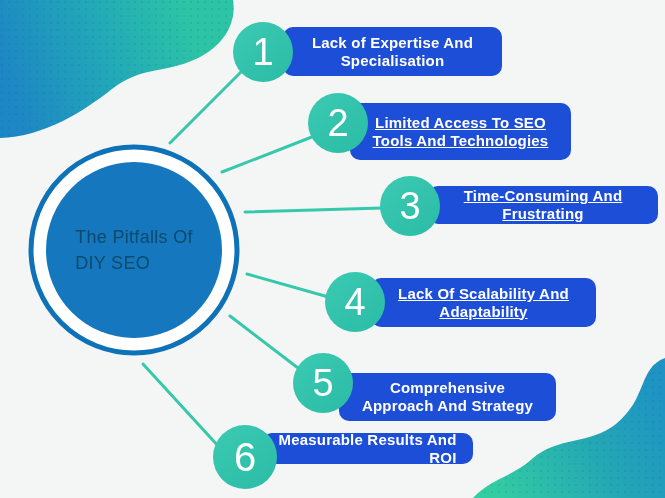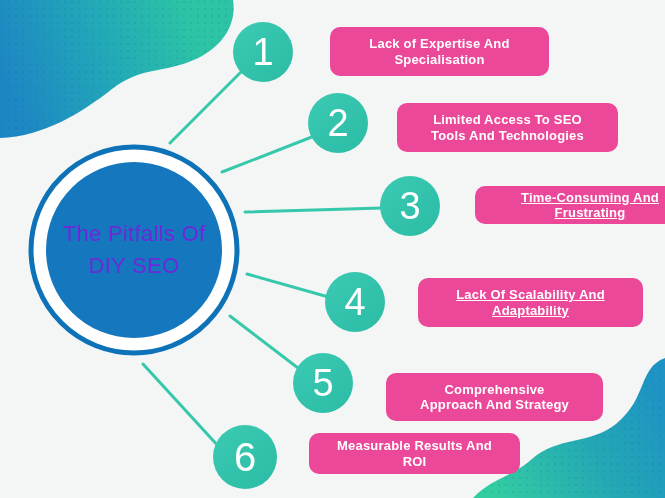--- a/index.html
+++ b/index.html
@@ -25,46 +25,45 @@
   .center-label {
     position: absolute;
     left: 39px;
     top: 218px;
     width: 190px;
     height: 64px;
     z-index: 3;
     display: flex;
     align-items: center;
     justify-content: center;
-    text-align: center;
-    color: #6d28d9;
-    font-size: 22px;
+    text-align: left;
+    color: #0c4a6e;
+    font-size: 18px;
     line-height: 1.45;
     letter-spacing: 0.3px;
     white-space: pre-line;
   }
   .item { position: absolute; z-index: 2; }
   .item .bar {
     position: absolute;
-    background: #ec4899;
+    background: #1d4ed8;
     border-radius: 10px;
     color: #ffffff;
-    font-size: 13px;
+    font-size: 15px;
     font-weight: 700;
     line-height: 1.18;
     letter-spacing: 0.2px;
     display: flex;
     align-items: center;
     justify-content: center;
     text-align: center;
     white-space: pre-line;
     z-index: 2;
     padding: 0 6px;
     box-sizing: border-box;
-    margin-left: 47px;
   }
   .item .num {
     position: absolute;
     width: 60px;
     height: 60px;
     border-radius: 50%;
     background: linear-gradient(140deg, #3bcab2 0%, #2bbca6 100%);
     color: #ffffff;
     font-size: 38px;
     font-weight: 400;
@@ -72,29 +71,29 @@
     align-items: center;
     justify-content: center;
     z-index: 3;
   }
   .item.i6 .num { width: 64px; height: 64px; font-size: 40px; }
 
   
   .i1 .num { left: 233px; top: 22px; }
   .i1 .bar { left: 283px; top: 27px;  width: 219px; height: 49px; }
   .i2 .num { left: 308px; top: 93px; }
-  .i2 .bar { left: 350px; top: 103px; width: 221px; height: 49px; }
+  .i2 .bar { left: 350px; top: 103px; width: 221px; height: 57px; text-decoration: underline; }
   .i3 .num { left: 380px; top: 176px; }
   .i3 .bar { left: 428px; top: 186px; width: 230px; height: 38px; text-decoration: underline; }
   .i4 .num { left: 325px; top: 272px; }
   .i4 .bar { left: 371px; top: 278px; width: 225px; height: 49px; text-decoration: underline; }
   .i5 .num { left: 293px; top: 353px; }
   .i5 .bar { left: 339px; top: 373px; width: 217px; height: 48px; }
   .i6 .num { left: 213px; top: 425px; }
-  .i6 .bar { left: 262px; top: 433px; width: 211px; height: 41px; }
+  .i6 .bar { left: 262px; top: 433px; width: 211px; height: 31px; text-align: right; }
 </style>
 </head>
 <body>
 
 <div class="stage">
 
   <svg class="bg-svg" viewBox="0 0 665 498" xmlns="http://www.w3.org/2000/svg">
     <defs>
       <linearGradient id="topLeftGrad" x1="0" y1="0.5" x2="1" y2="0.3">
         <stop offset="0" stop-color="#1d86c4"></stop>

